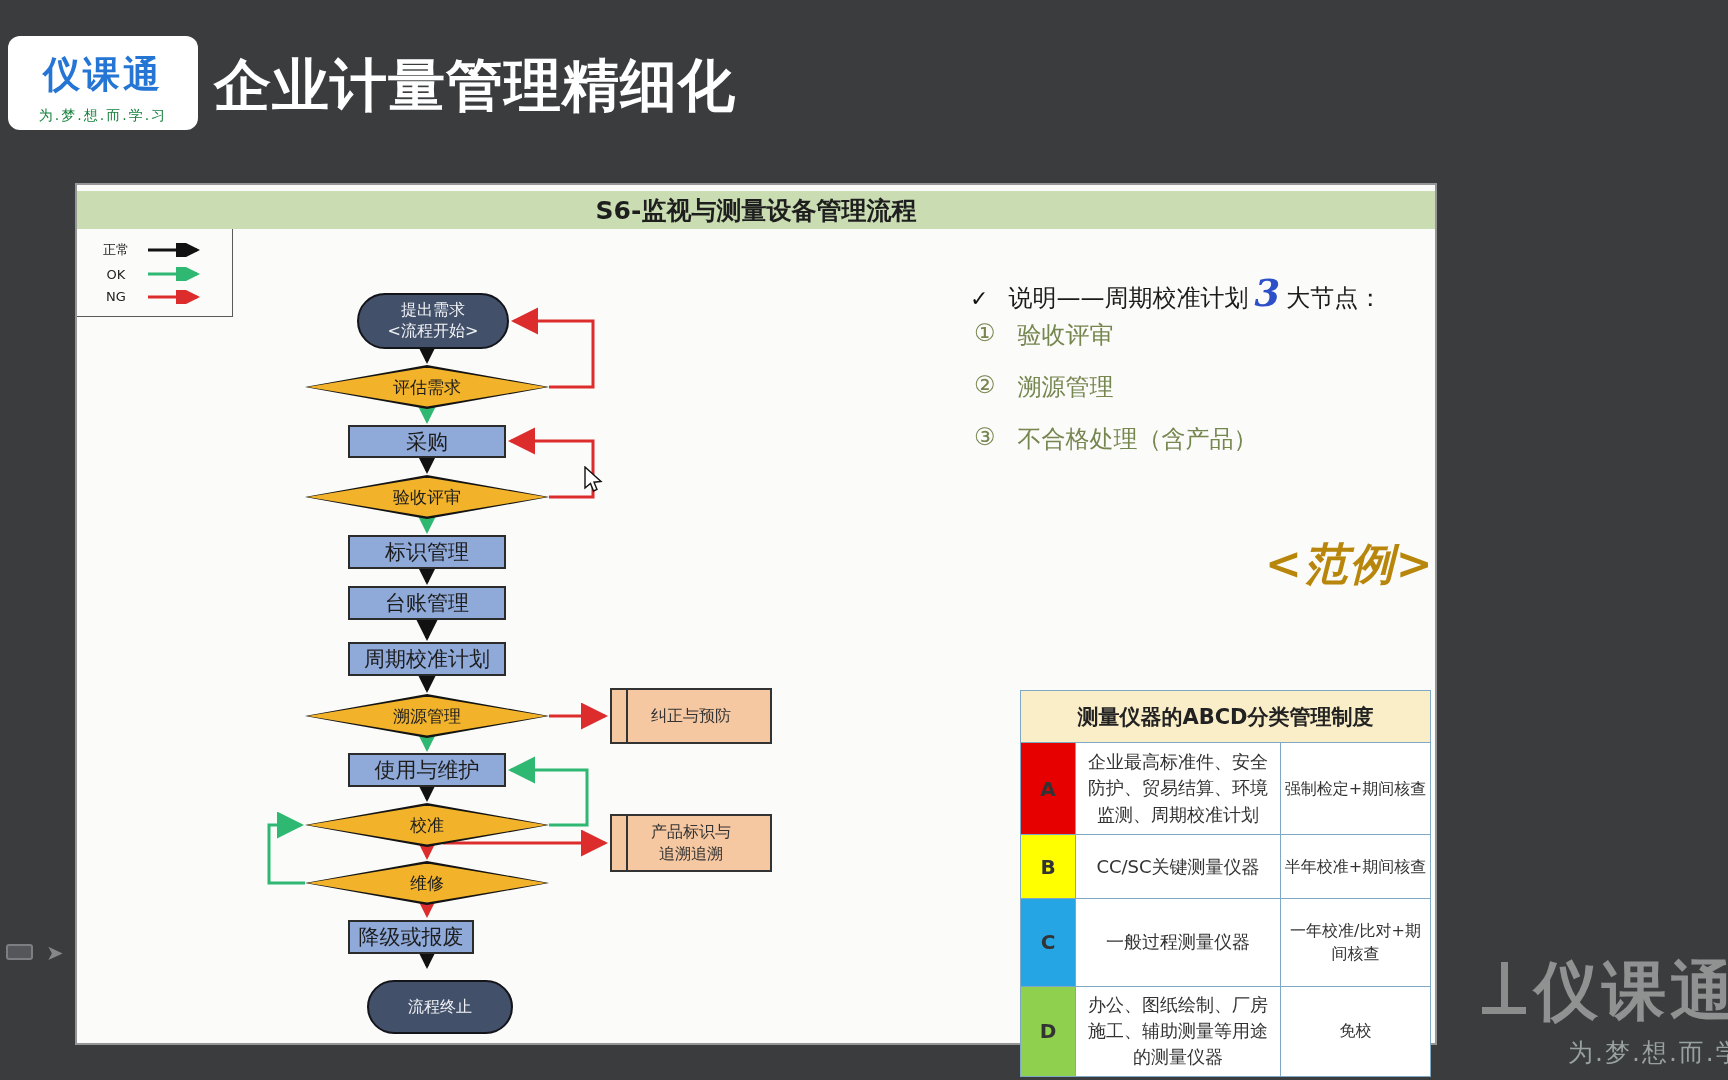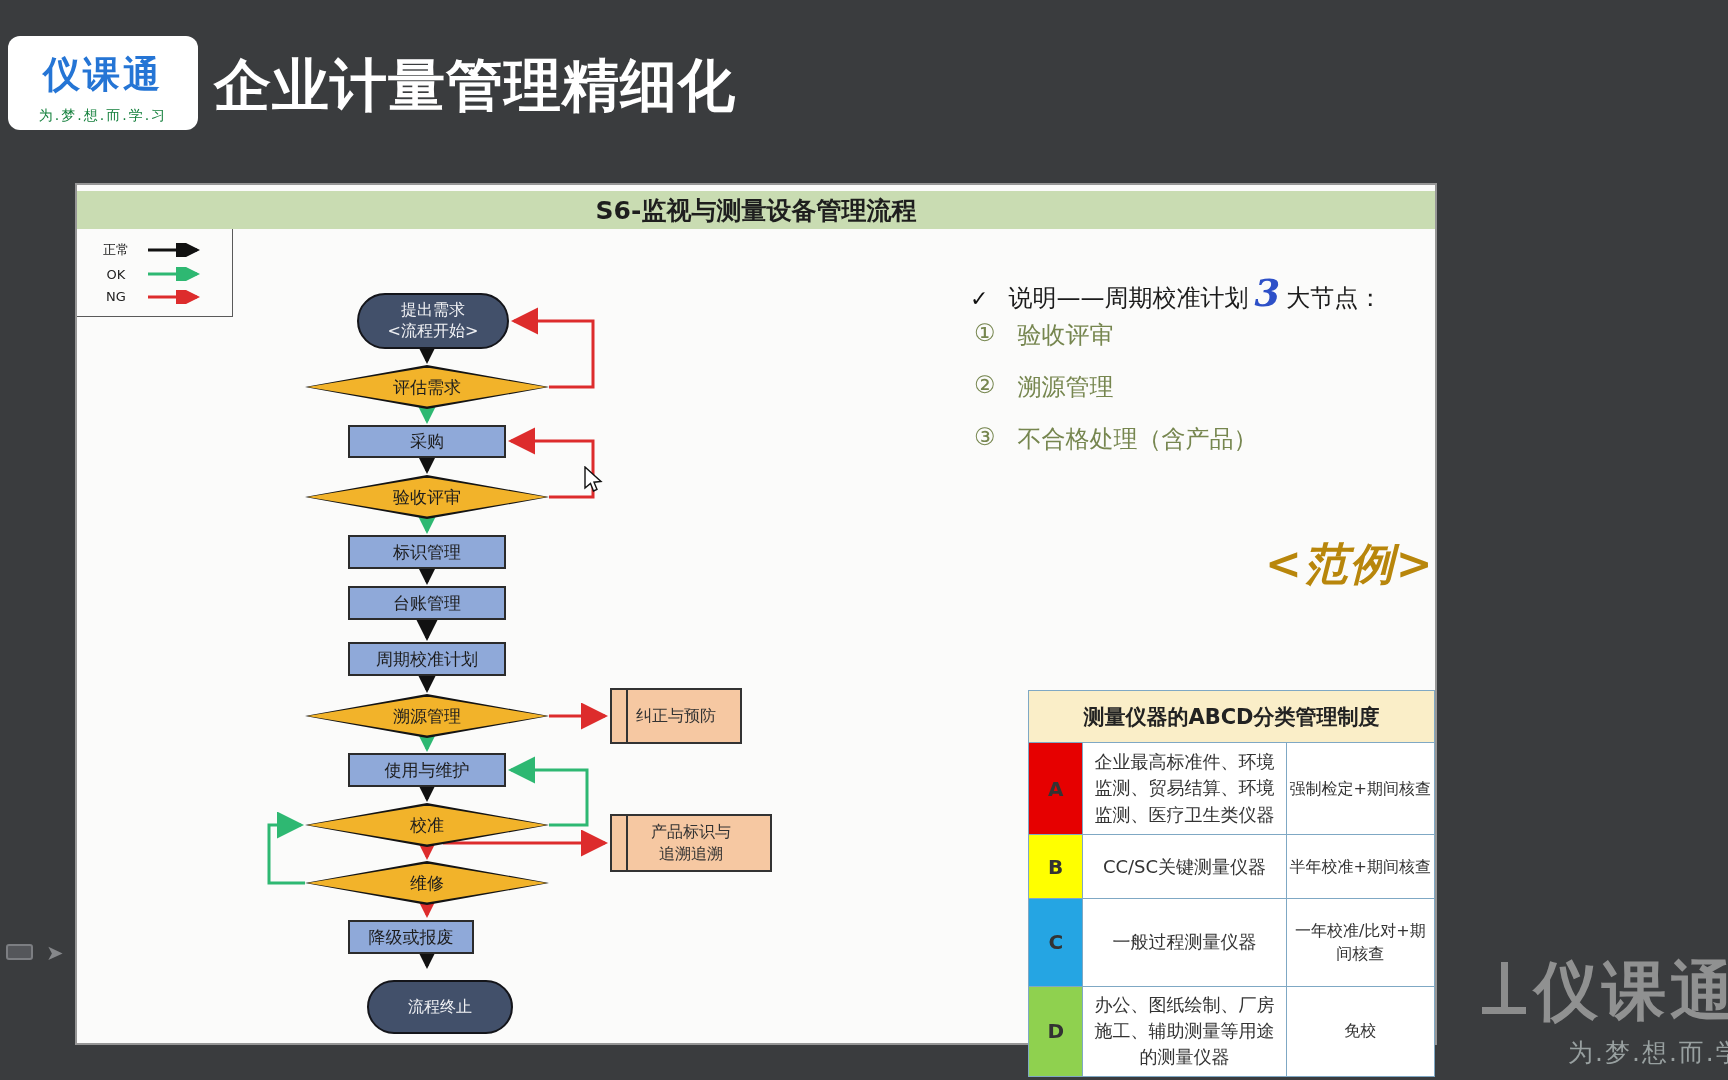--- a/index.html
+++ b/index.html
@@ -25,21 +25,21 @@
   
   .legend { position:absolute; left:0; top:44px; width:156px; height:88px;
     border-right:1px solid #5a5a5a; border-bottom:1px solid #5a5a5a; background:#fbfbfa;
     display:flex; flex-direction:column; justify-content:space-evenly; padding:4px 0 4px 18px; }
   .legend-row { display:flex; align-items:center; gap:8px; }
   .legend-label { width:42px; text-align:center; font-size:13px; color:#222; }
 
   
   .node { position:absolute; display:flex; align-items:center; justify-content:center;
     text-align:center; color:#1d1d1d; }
-  .proc { background:#8fa9d9; border:2px solid #2b2b2b; font-size:17px; }
+  .proc { background:#8fa9d9; border:2px solid #2b2b2b; font-size:21px; }
   .stadium { background:#42506a; border:2px solid #14151a; border-radius:28px;
     color:#f0f1f4; font-size:16px; line-height:1.3; flex-direction:column; }
   .subproc { background:#f6c8a2; border:2px solid #333; font-size:16px; line-height:1.35;
     flex-direction:column; color:#333; }
   .subproc .inner-line { position:absolute; left:14px; top:0; bottom:0; width:2px; background:#333; }
   .diamond { position:absolute; }
   .diamond .d-outer { position:absolute; inset:0; background:#141414;
     clip-path:polygon(50% 0,100% 50%,50% 100%,0 50%); }
   .diamond .d-inner { position:absolute; inset:2.5px; background:#f2b32a;
     clip-path:polygon(50% 0,100% 50%,50% 100%,0 50%); }
@@ -53,21 +53,21 @@
   .check-mark { font-size:22px; font-weight:bold; margin-right:20px; color:#111; }
   .big-three { font-family:"DejaVu Serif","Liberation Serif",serif; font-style:italic;
     font-weight:bold; font-size:37px; color:#2d50c8; margin:0 6px; }
   .note-item { position:absolute; left:897px; font-size:24px; color:#76864f; display:flex; }
   .note-num { margin-right:22px; }
   .example-tag { position:absolute; left:1188px; top:350px; font-size:44px; font-weight:bold;
     font-style:italic; color:#b8860b; letter-spacing:2px;
     font-family:"DejaVu Serif","Liberation Serif",serif; }
 
   
-  .abcd-table { position:absolute; left:943px; top:505px; border-collapse:collapse; table-layout:fixed;margin-left:8px; }
+  .abcd-table { position:absolute; left:943px; top:505px; border-collapse:collapse; table-layout:fixed; }
   .abcd-table td { border:1px solid #7fa8c4; text-align:center; vertical-align:middle;
     color:#333; background:#fff; }
   .abcd-table .t-head { height:52px; background:#faeec8; font-size:21px; font-weight:600; color:#222; }
   .col-grade { width:55px; } .col-scope { width:205px; } .col-method { width:150px; }
   .cell-grade { font-size:20px; font-weight:bold; color:#3a2a2a; }
   .cell-scope { font-size:18px; line-height:1.45; padding:2px 6px; }
   .cell-method { font-size:16px; line-height:1.45; padding:20px 3px; }
   .row-a td { height:92px; } .row-b td { height:50px; } .row-c td { height:68px; } .row-d td { height:90px; }
   .g-a { background:#e60000 !important; color:#4d0f0f; }
   .g-b { background:#ffff00 !important; }
@@ -228,21 +228,21 @@
     </div>
 
     <div class="node proc" style="left:271px;top:735px;width:126px;height:34px;">
       <span>降级或报废</span>
     </div>
 
     <div class="node stadium" style="left:290px;top:785px;width:146px;height:54px;margin-top:10px;">
       <span>流程终止</span>
     </div>
 
-    <div class="node subproc" style="left:533px;top:503px;width:132px;height:56px;">
+    <div class="node subproc" style="left:533px;top:503px;width:162px;height:56px;">
       <div class="inner-line"></div>
       <span>纠正与预防</span>
     </div>
 
     <div class="node subproc" style="left:533px;top:629px;width:162px;height:58px;">
       <div class="inner-line"></div>
       <span>产品标识与</span>
       <span>追溯追溯</span>
     </div>
 
@@ -272,21 +272,21 @@
           <col class="col-grade">
           <col class="col-scope">
           <col class="col-method">
         </colgroup>
       <tbody>
           <tr>
             <td class="t-head" colspan="3">测量仪器的ABCD分类管理制度</td>
           </tr>
       <tr class="row-a">
         <td class="cell-grade g-a">A</td>
-        <td class="cell-scope">企业最高标准件、环境监测、贸易结算、环境监测、医疗卫生类仪器</td>
+        <td class="cell-scope">企业最高标准件、安全防护、贸易结算、环境监测、周期校准计划</td>
         <td class="cell-method">强制检定+期间核查</td>
       </tr>
       <tr class="row-b">
         <td class="cell-grade g-b">B</td>
         <td class="cell-scope">CC/SC关键测量仪器</td>
         <td class="cell-method">半年校准+期间核查</td>
       </tr>
       <tr class="row-c">
         <td class="cell-grade g-c">C</td>
         <td class="cell-scope">一般过程测量仪器</td>

